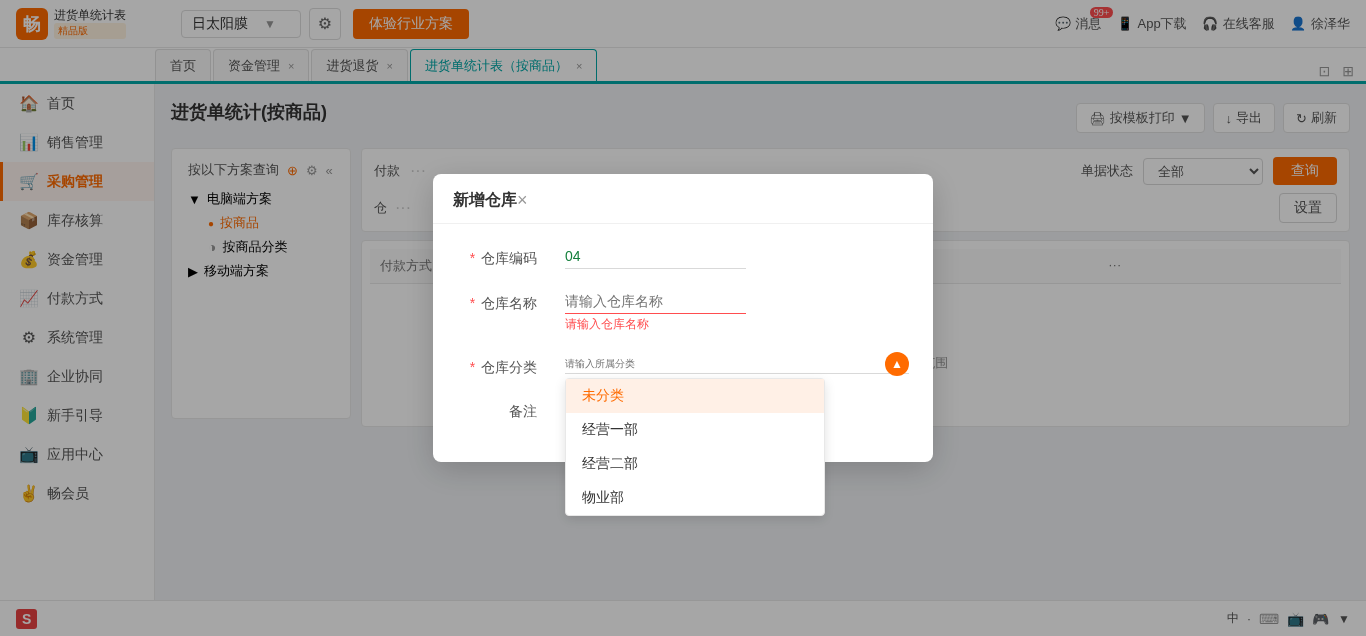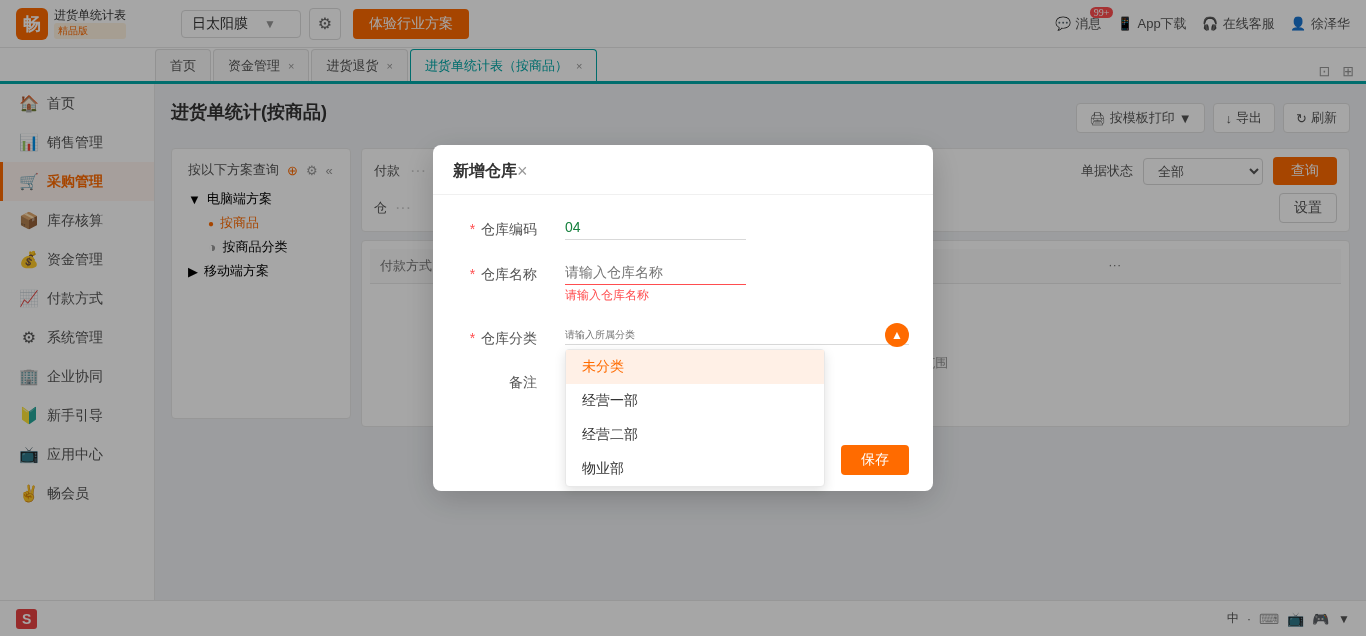--- a/index.html
+++ b/index.html
@@ -516,23 +516,20 @@
         </div>
       </div>
 
       <div class="form-row">
         <div class="form-label">备注</div>
         <div class="form-input-wrapper">
           <input class="form-input" type="text" style="">
         </div>
       </div>
     </div>
-    <div class="modal-footer">
-      <button class="btn-save">保存</button>
-    </div>
   </div>
 </div>
 
 <div class="bottom-bar" style="position:fixed;bottom:0;left:0;right:0;">
   <div style="display:flex;align-items:center;gap:4px;">
     <span style="background:#e84242;color:#fff;font-weight:bold;padding:2px 6px;border-radius:3px;font-size:14px;">S</span>
   </div>
   <div class="bottom-icons">
     <span style="font-size:12px;color:#555;">中</span>
     <span style="font-size:12px;color:#555;">·</span>

